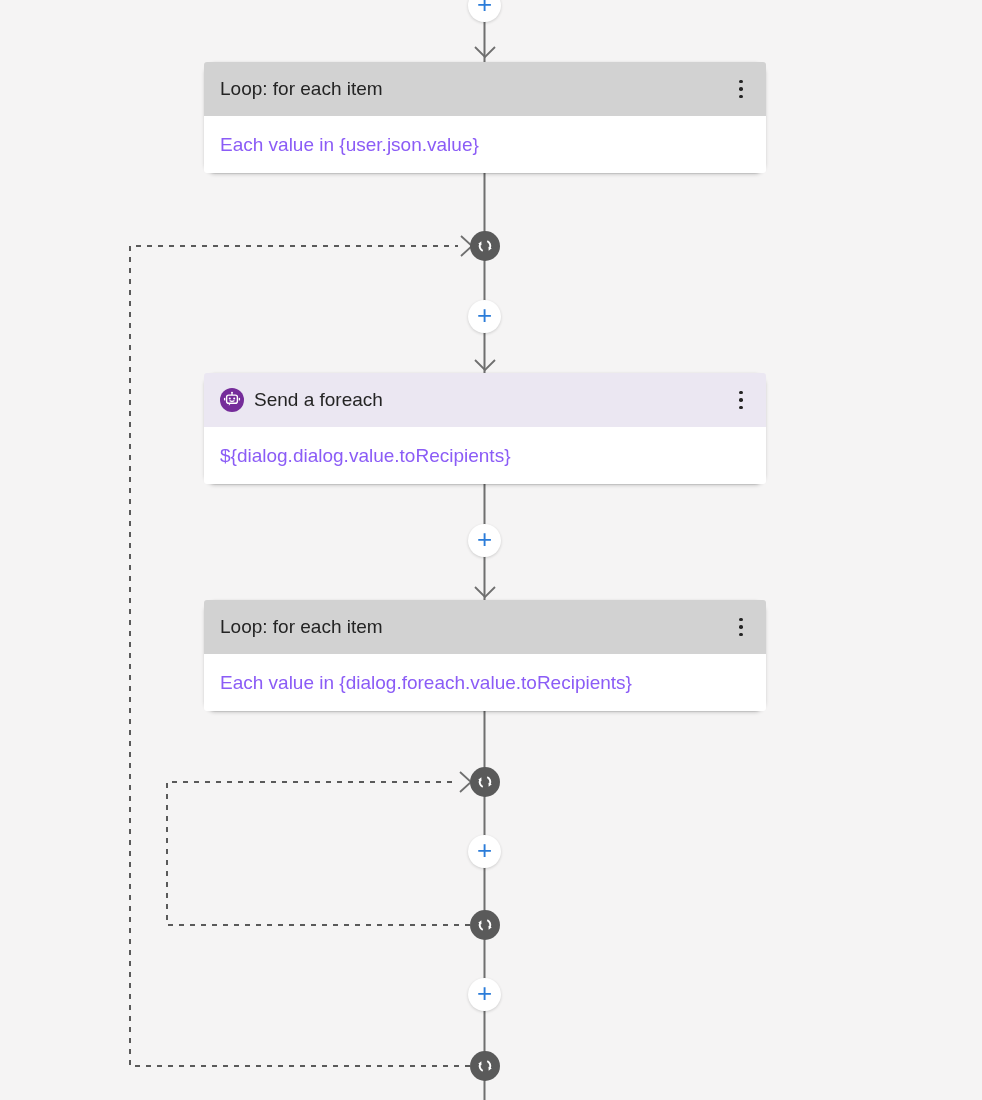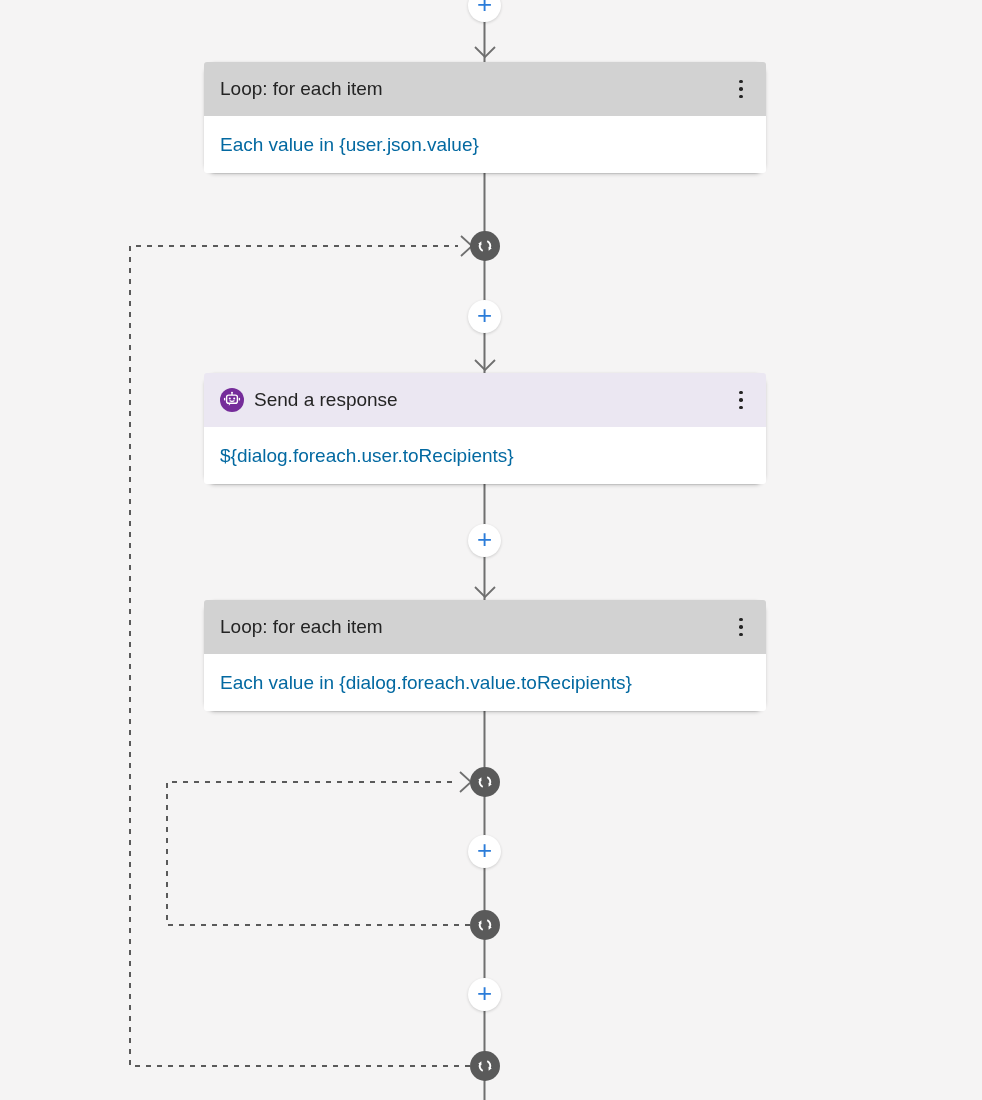--- a/index.html
+++ b/index.html
@@ -73,21 +73,21 @@
     height: 3.5px;
     border-radius: 50%;
     background: #242424;
   }
   .node-body {
     height: 57px;
     display: flex;
     align-items: center;
     padding: 0 16px;
     font-size: 19px;
-    color: #0369a1;
+    color: #8b5cf6;
     background: #ffffff;
     border-radius: 0 0 3px 3px;
     box-sizing: border-box;
     white-space: nowrap;
     overflow: hidden;
   }
   
   .plus {
     position: absolute;
     left: 468px;
@@ -172,28 +172,28 @@
           <circle cx="12" cy="4.7" r="1" fill="#fff"></circle>
           <rect x="6.6" y="7.1" width="10.8" height="8.2" rx="2.1" fill="none" stroke="#fff" stroke-width="1.4"></rect>
           <line x1="4.6" y1="9.9" x2="4.6" y2="12.4" stroke="#fff" stroke-width="1.3"></line>
           <line x1="19.4" y1="9.9" x2="19.4" y2="12.4" stroke="#fff" stroke-width="1.3"></line>
           <circle cx="9.8" cy="10.4" r="1" fill="#fff"></circle>
           <circle cx="14.2" cy="10.4" r="1" fill="#fff"></circle>
           <path d="M9.6 12.6 q2.4 1.7 4.8 0" fill="none" stroke="#fff" stroke-width="1.2"></path>
           <path d="M10.9 15.3 l-2 2.5 v-2.5 z" fill="#fff"></path>
         </svg>
       </span>
-      <span class="node-title">Send a response</span>
+      <span class="node-title">Send a foreach</span>
       <button class="kebab">
         <span class="dot"></span>
         <span class="dot"></span>
         <span class="dot"></span>
       </button>
     </div>
-    <div class="node-body">${dialog.foreach.user.toRecipients}</div>
+    <div class="node-body">${dialog.dialog.value.toRecipients}</div>
   </div>
 
   <div class="node" style="top:600px">
     <div class="node-header loop">
       <span class="node-title">Loop: for each item</span>
       <button class="kebab">
         <span class="dot"></span>
         <span class="dot"></span>
         <span class="dot"></span>
       </button>

